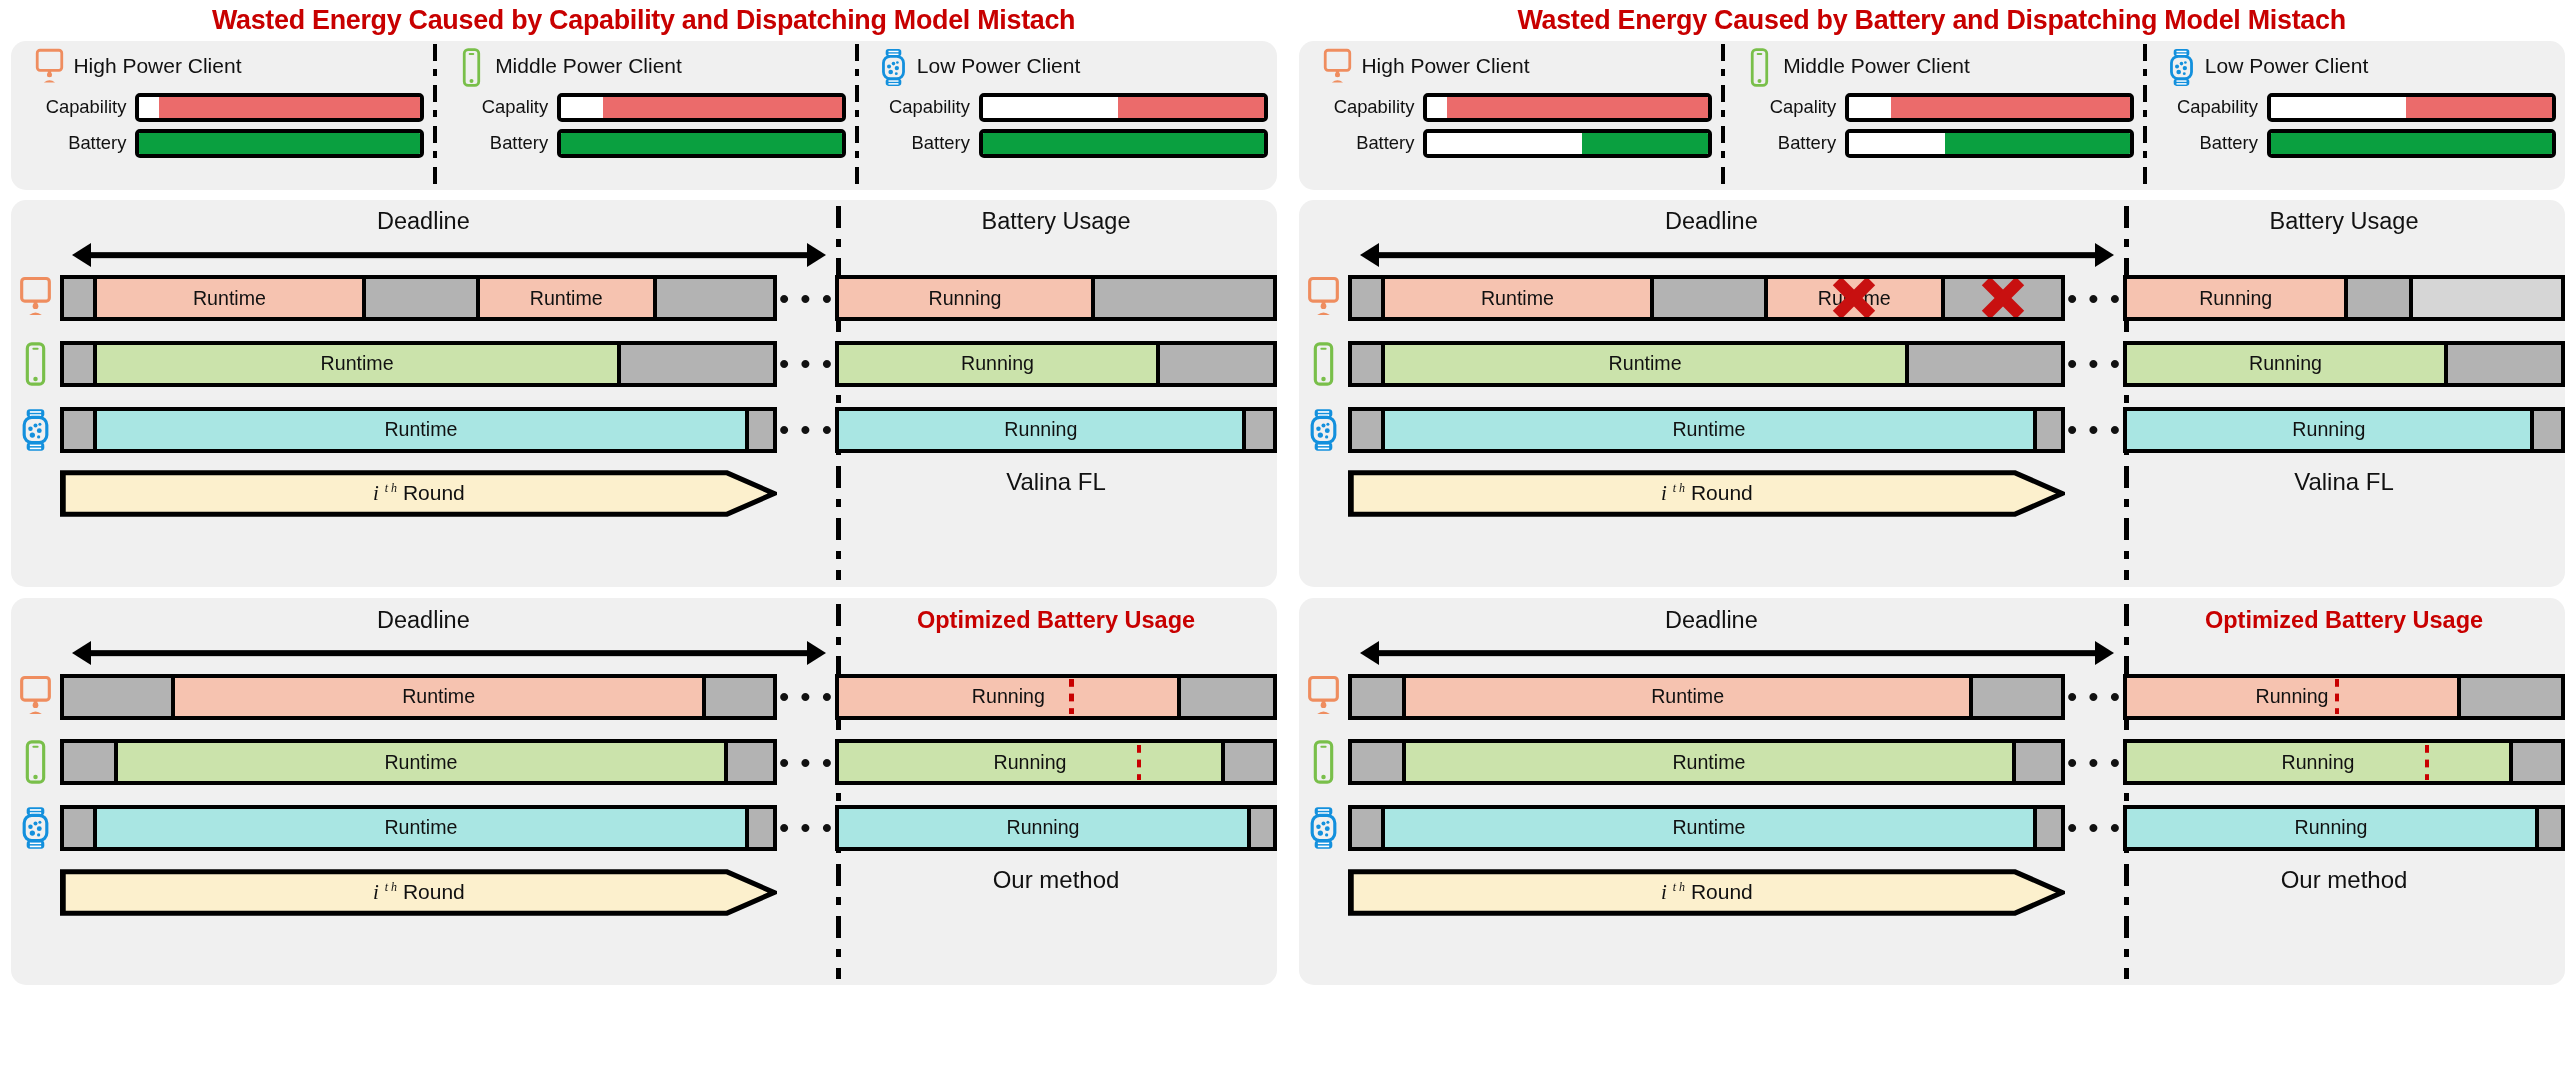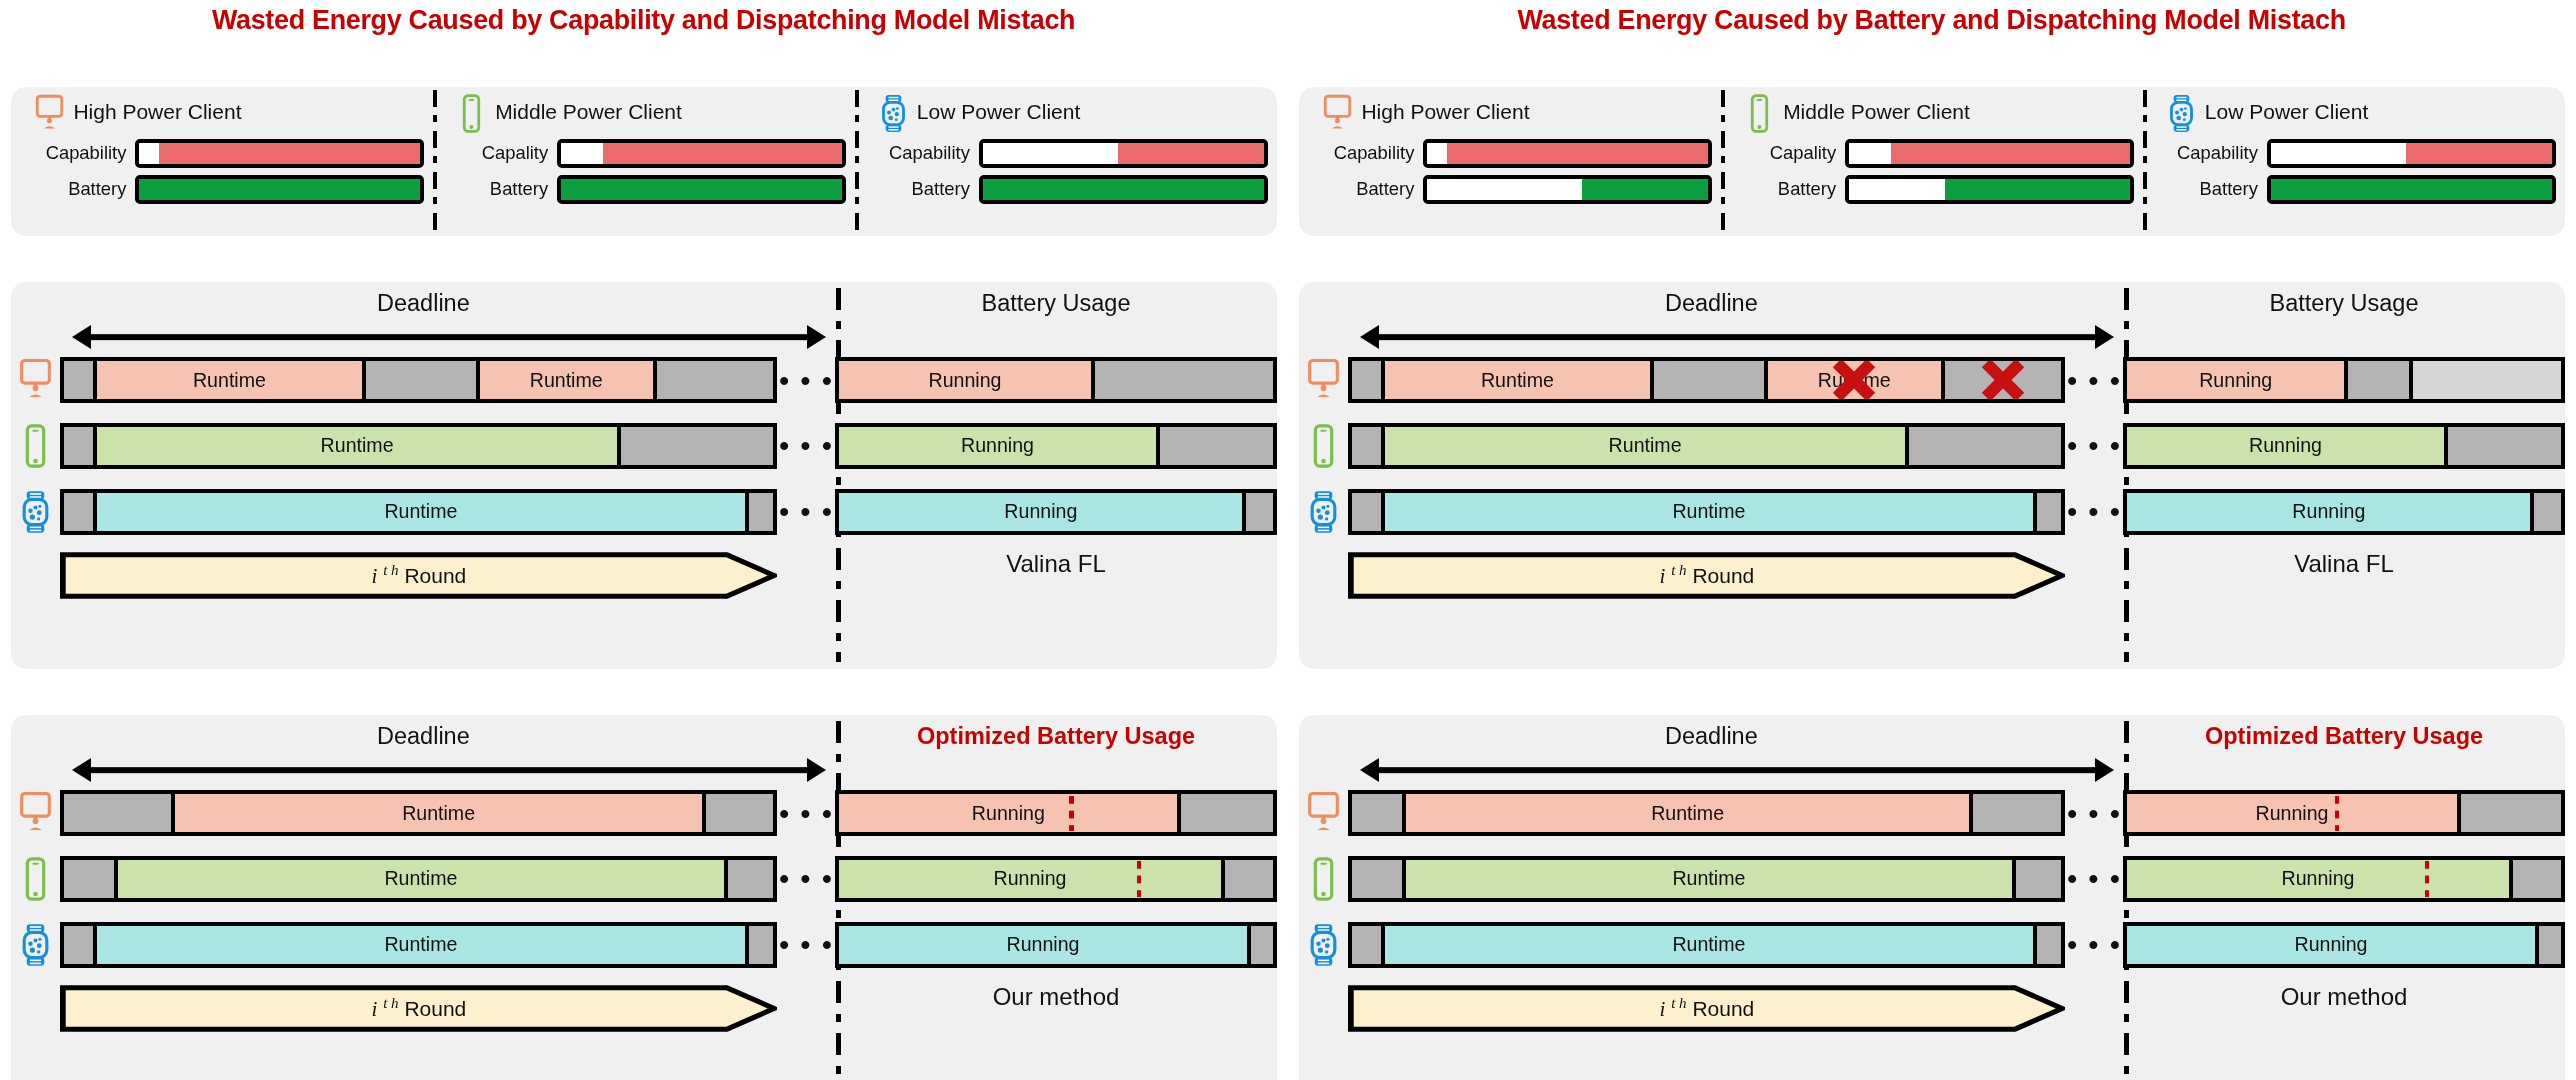--- a/index.html
+++ b/index.html
@@ -24,21 +24,20 @@
     padding-bottom: 6.3px;
     white-space: nowrap;
     transform: scaleX(0.96);
   }
 
   
   .panel {
     background: #f0f0f0;
     border-radius: 15px;
     position: relative;
-    margin-top: 46px;
   }
   .panel-clients { height: 149px; margin-bottom: 10px; display: flex; }
   .panel-main { height: 387px; display: flex; margin-bottom: 11.4px; }
 
   
   .client-cell {
     flex: 1 1 0;
     position: relative;
     padding: 6.3px 9px 0 9px;
     display: flex;
@@ -122,21 +121,21 @@
   
   .round-row { display: flex; align-items: center; height: 55px; margin-top: 3.8px; }
   .round-spacer { width: 49px; flex: 0 0 49px; }
   .round-arrow {
     flex: 1 1 auto; height: 49px; position: relative; min-width: 0;
     display: flex; align-items: center; justify-content: center;
   }
   .round-arrow svg { position: absolute; inset: 0; width: 100%; height: 100%; }
   .round-label { position: relative; font-size: 21px; color: #111; }
   .round-label i { font-family: "Liberation Serif", serif; font-style: italic; }
-  .round-label sup { font-size: 15px; font-family: "Liberation Serif", serif; font-style: italic; }
+  .round-label sup { font-size: 12px; font-family: "Liberation Serif", serif; font-style: italic; }
 
   .method-label { text-align: center; font-size: 24px; color: #111; margin-top: 9px;}
 
   
   .sep-dashdot {
     position: absolute; top: 6.3px; bottom: 6.3px; width: 4.4px;
     background-image: linear-gradient(to bottom, #000 0 21.6px, transparent 21.6px 33px, #000 33px 41px, transparent 41px 52px);
     background-size: 4.4px 52px;
   }
   .xmark { position: absolute; font-size: 0; pointer-events: none; }

